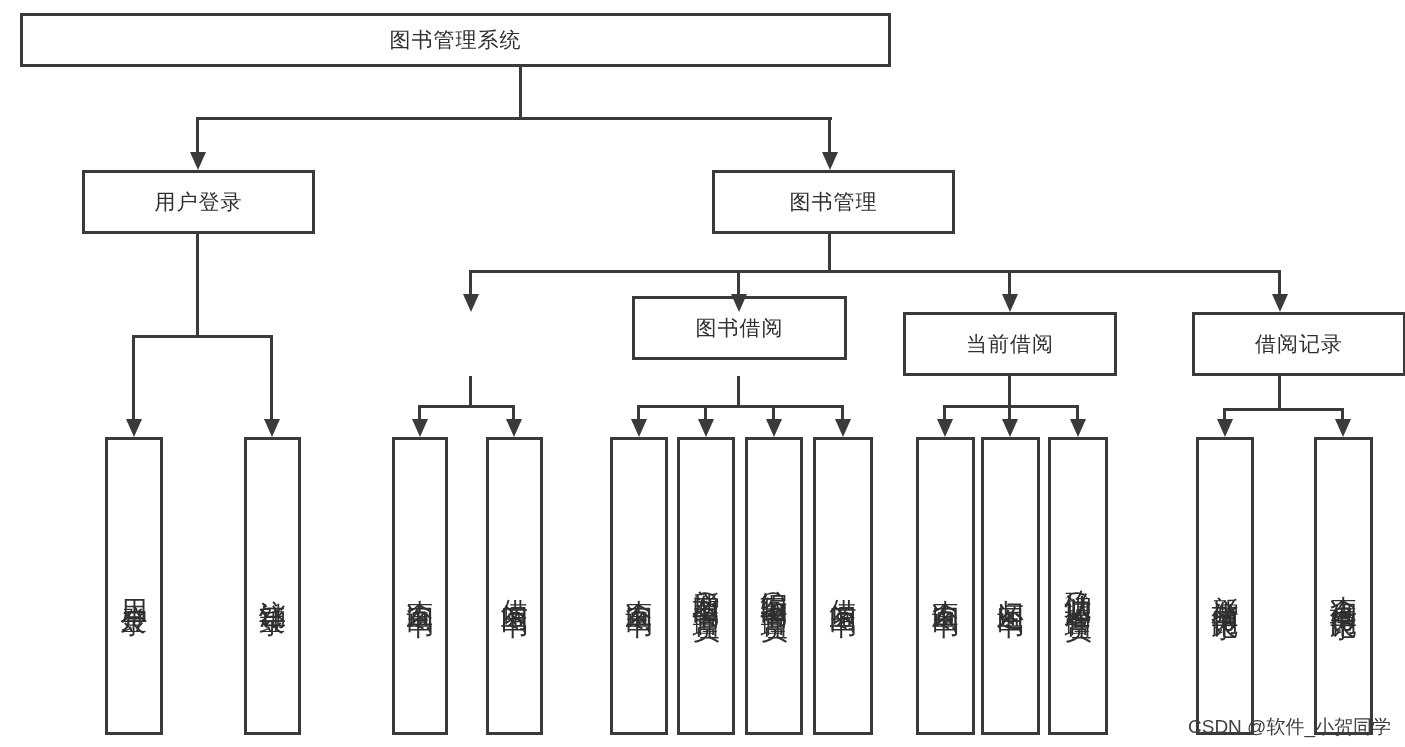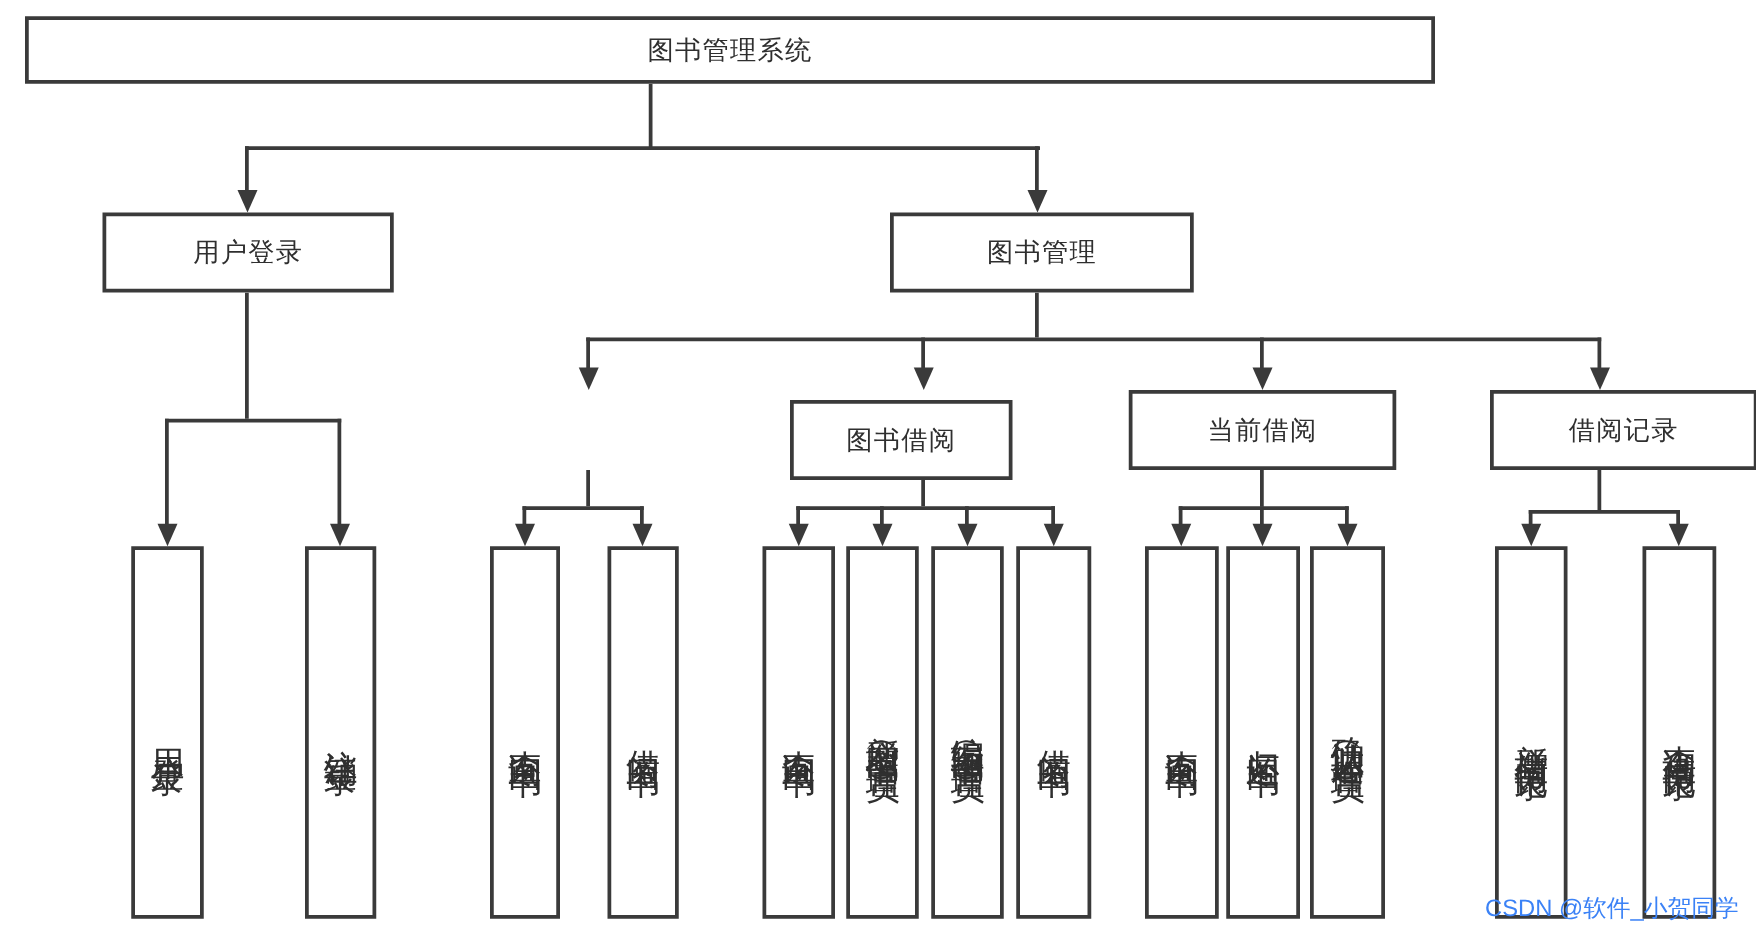--- a/index.html
+++ b/index.html
@@ -26,21 +26,21 @@
   }
   .hbox span {
     font-size: 21px; color: #2f2f2f; letter-spacing: 1px; white-space: nowrap;
   }
   .vbox span {
     writing-mode: vertical-rl; text-orientation: mixed;
     font-size: 27px; color: #2f2f2f; letter-spacing: 4px; white-space: nowrap;
   }
   .watermark {
     position: absolute; left: 1188px; top: 714px;
-    font-size: 19px; color: #3b82f6; z-index: 4; white-space: nowrap;
+    font-size: 19px; color: #404040; z-index: 4; white-space: nowrap;
   }
 </style>
 </head>
 <body>
 
 <div class="canvas">
 
   <div class="ln" style="left:519px;top:67px;width:3px;height:51px"></div>
   <div class="ln" style="left:196px;top:117px;width:636px;height:3px"></div>
   <div class="ln" style="left:196px;top:117px;width:3px;height:48px"></div>
@@ -93,32 +93,32 @@
   <div class="arr" style="left:1002px;top:419px"></div>
   <div class="arr" style="left:1070px;top:419px"></div>
 
   <div class="ln" style="left:1278px;top:376px;width:3px;height:32px"></div>
   <div class="ln" style="left:1223px;top:408px;width:121px;height:3px"></div>
   <div class="ln" style="left:1223px;top:408px;width:3px;height:18px"></div>
   <div class="ln" style="left:1341px;top:408px;width:3px;height:18px"></div>
   <div class="arr" style="left:1217px;top:419px"></div>
   <div class="arr" style="left:1335px;top:419px"></div>
 
-  <div class="box hbox" style="left:20px;top:13px;width:1128px;height:54px">
+  <div class="box hbox" style="left:20px;top:13px;width:871px;height:54px">
     <span>图书管理系统</span>
   </div>
 
   <div class="box hbox" style="left:82px;top:170px;width:233px;height:64px">
     <span>用户登录</span>
   </div>
   <div class="box hbox" style="left:712px;top:170px;width:243px;height:64px">
     <span>图书管理</span>
   </div>
 
-  <div class="box hbox" style="left:632px;top:320px;width:178px;height:64px">
+  <div class="box hbox" style="left:632px;top:296px;width:215px;height:64px">
     <span>图书借阅</span>
   </div>
   <div class="box hbox" style="left:903px;top:312px;width:214px;height:64px">
     <span>当前借阅</span>
   </div>
   <div class="box hbox" style="left:1192px;top:312px;width:214px;height:64px">
     <span>借阅记录</span>
   </div>
 
   <div class="box vbox" style="left:105px;top:437px;width:58px;height:298px">

